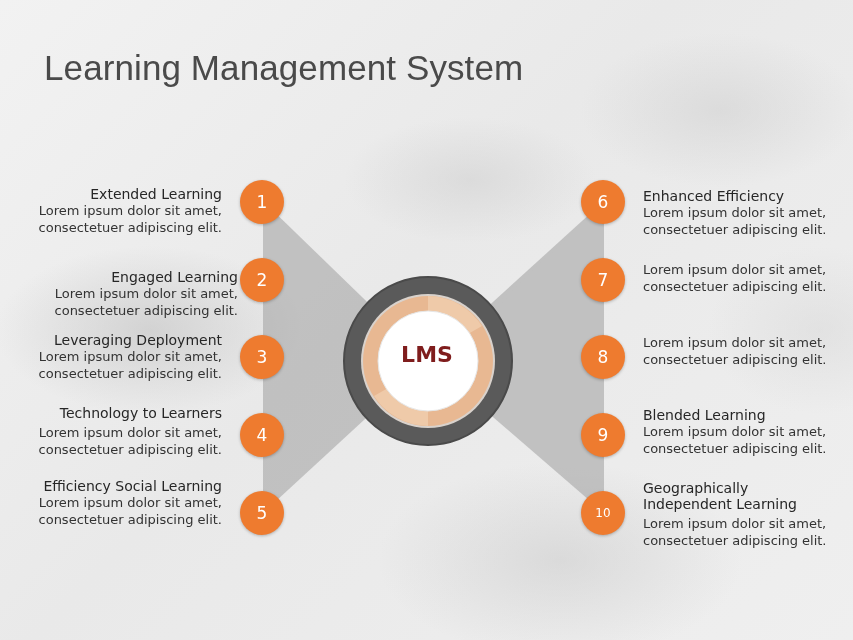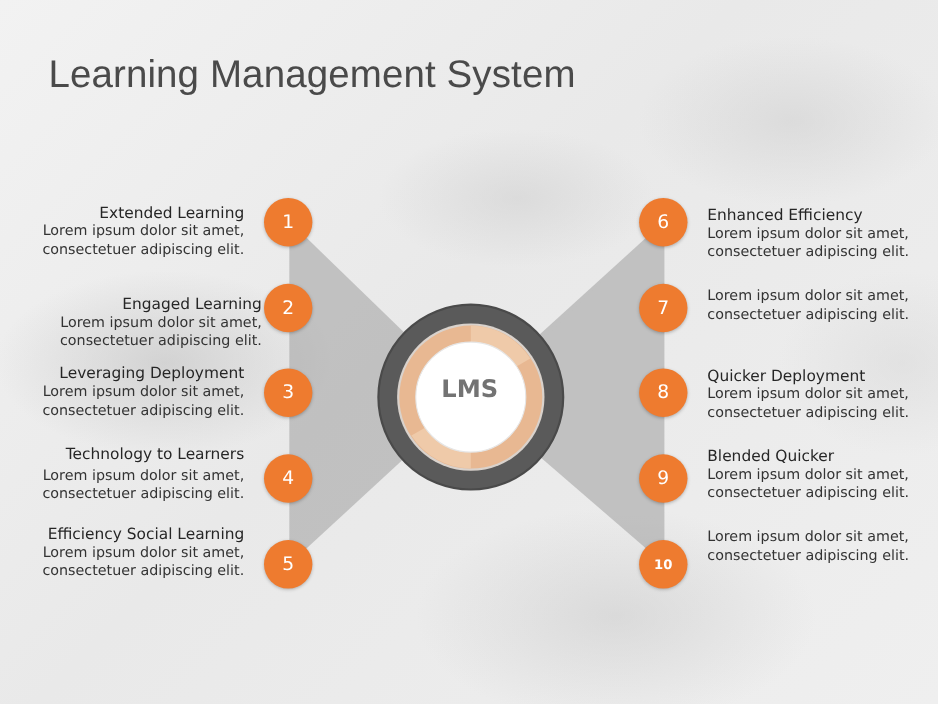--- a/index.html
+++ b/index.html
@@ -23,29 +23,29 @@
     font-size: 35px; color: #4a4a4a; letter-spacing: 0.1px;
   }
   svg.shapes { position: absolute; left: 0; top: 0; }
   .num {
     position: absolute; width: 44px; height: 44px; border-radius: 50%;
     background: #ee7b2f; color: #fff;
     display: flex; align-items: center; justify-content: center;
     font-family: "DejaVu Sans", sans-serif; font-size: 17px;
     box-shadow: 0 1px 3px rgba(0,0,0,0.25);
   }
-  .num.small { font-size: 12px; font-weight: bold; }
+  .num.small { font-size: 12px; }
   .item { position: absolute; width: 200px; font-family: "DejaVu Sans", sans-serif; }
   .item.left { text-align: right; }
   .item.right { text-align: left; }
   .item .h { font-weight: normal; font-size: 14px; color: #262626; line-height: 16px; }
   .item .d { font-size: 13px; color: #333; line-height: 17px; }
   .hub-label {
     position: absolute; left: 386px; top: 342px; width: 82px; text-align: center;
-    font-family: "DejaVu Sans", sans-serif; font-weight: bold; font-size: 22px; color: #737373;
+    font-family: "DejaVu Sans", sans-serif; font-weight: bold; font-size: 22px; color: #7f1d1d;
   }
 </style>
 </head>
 <body>
 
 <div class="bg"></div>
 
 <div class="title">Learning Management System</div>
 
 <svg class="shapes" width="853" height="640">
@@ -110,25 +110,25 @@
 <div class="item right" style="left:643px;top:188px;">
   <div class="h">Enhanced Efficiency</div>
   <div class="d">Lorem ipsum dolor sit amet,</div>
   <div class="d">consectetuer adipiscing elit.</div>
 </div>
 <div class="item right" style="left:643px;top:261px;">
   <div class="d">Lorem ipsum dolor sit amet,</div>
   <div class="d">consectetuer adipiscing elit.</div>
 </div>
 <div class="item right" style="left:643px;top:334px;">
-  <div class="h">Quicker Deployment</div>
   <div class="d">Lorem ipsum dolor sit amet,</div>
   <div class="d">consectetuer adipiscing elit.</div>
 </div>
 <div class="item right" style="left:643px;top:407px;">
-  <div class="h">Blended Quicker</div>
+  <div class="h">Blended Learning</div>
   <div class="d">Lorem ipsum dolor sit amet,</div>
   <div class="d">consectetuer adipiscing elit.</div>
 </div>
 <div class="item right" style="left:643px;top:480px;width:190px;">
+  <div class="h" style="margin-bottom:3px;">Geographically Independent Learning</div>
   <div class="d">Lorem ipsum dolor sit amet,</div>
   <div class="d">consectetuer adipiscing elit.</div>
 </div>
 
 </body></html>

